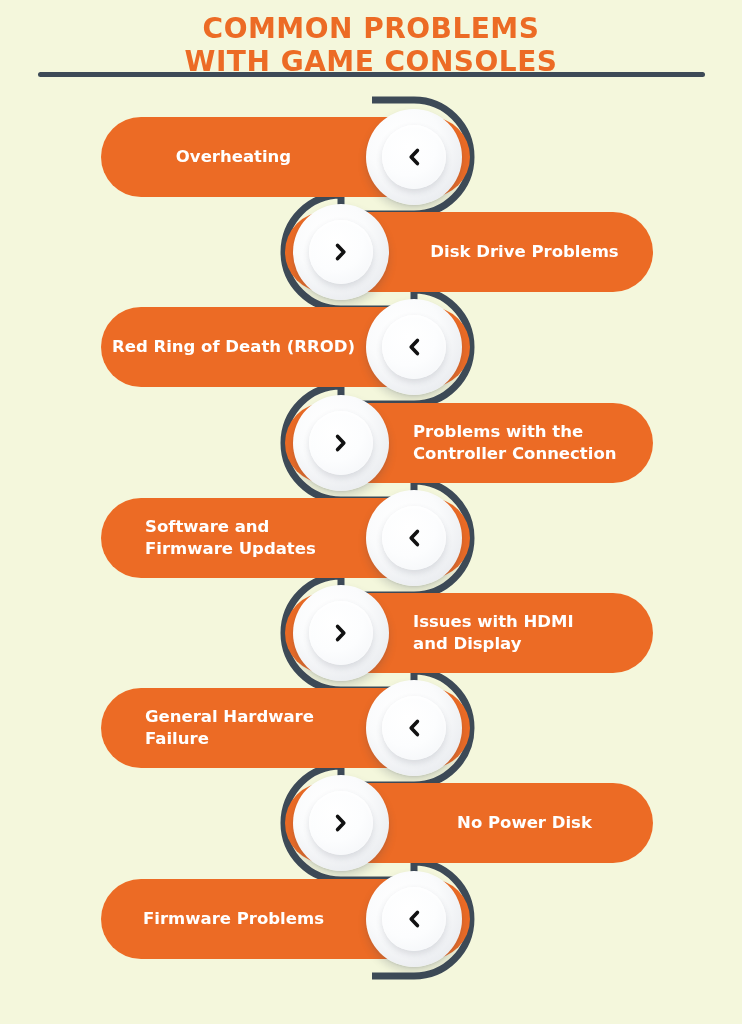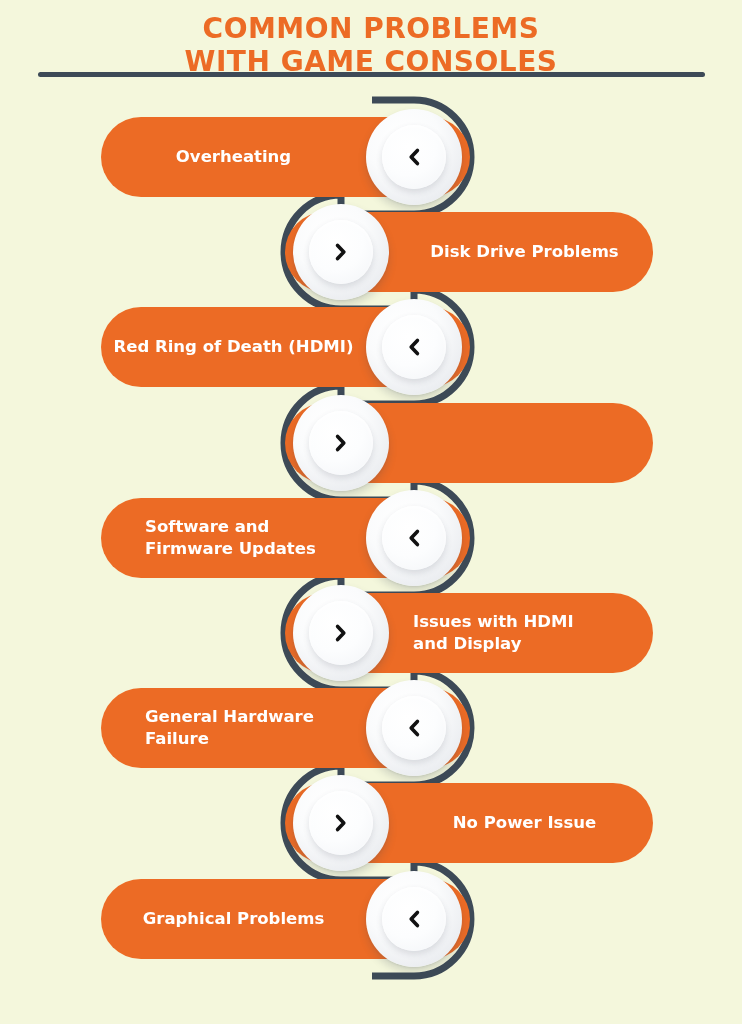--- a/index.html
+++ b/index.html
@@ -203,33 +203,35 @@
             <div class="chev">
               <svg width="22" height="22" viewBox="0 0 22 22">
                 <path d="M7.6 4.4 L13.8 11 L7.6 17.6" fill="none" stroke="#111111" stroke-width="3.6" stroke-linecap="round" stroke-linejoin="round"></path>
               </svg>
             </div>
           </div>
         </div>
       </div>
       <div class="row left" style="top: 307px;">
         <div class="pill"></div>
-        <div class="label single">Red Ring of Death (HDMI)</div>
+        <div class="label single">Red Ring of Death (RROD)</div>
         <div class="knob">
           <div class="knob-inner">
             <div class="chev">
               <svg width="22" height="22" viewBox="0 0 22 22">
                 <path d="M14.4 4.4 L8.2 11 L14.4 17.6" fill="none" stroke="#111111" stroke-width="3.6" stroke-linecap="round" stroke-linejoin="round"></path>
               </svg>
             </div>
           </div>
         </div>
       </div>
       <div class="row right" style="top: 403px;">
         <div class="pill"></div>
+        <div class="label">Problems with the
+Controller Connection</div>
         <div class="knob">
           <div class="knob-inner">
             <div class="chev">
               <svg width="22" height="22" viewBox="0 0 22 22">
                 <path d="M7.6 4.4 L13.8 11 L7.6 17.6" fill="none" stroke="#111111" stroke-width="3.6" stroke-linecap="round" stroke-linejoin="round"></path>
               </svg>
             </div>
           </div>
         </div>
       </div>
@@ -270,34 +272,34 @@
             <div class="chev">
               <svg width="22" height="22" viewBox="0 0 22 22">
                 <path d="M14.4 4.4 L8.2 11 L14.4 17.6" fill="none" stroke="#111111" stroke-width="3.6" stroke-linecap="round" stroke-linejoin="round"></path>
               </svg>
             </div>
           </div>
         </div>
       </div>
       <div class="row right" style="top: 783px;">
         <div class="pill"></div>
-        <div class="label single">No Power Issue</div>
+        <div class="label single">No Power Disk</div>
         <div class="knob">
           <div class="knob-inner">
             <div class="chev">
               <svg width="22" height="22" viewBox="0 0 22 22">
                 <path d="M7.6 4.4 L13.8 11 L7.6 17.6" fill="none" stroke="#111111" stroke-width="3.6" stroke-linecap="round" stroke-linejoin="round"></path>
               </svg>
             </div>
           </div>
         </div>
       </div>
       <div class="row left" style="top: 879px;">
         <div class="pill"></div>
-        <div class="label single">Graphical Problems</div>
+        <div class="label single">Firmware Problems</div>
         <div class="knob">
           <div class="knob-inner">
             <div class="chev">
               <svg width="22" height="22" viewBox="0 0 22 22">
                 <path d="M14.4 4.4 L8.2 11 L14.4 17.6" fill="none" stroke="#111111" stroke-width="3.6" stroke-linecap="round" stroke-linejoin="round"></path>
               </svg>
             </div>
           </div>
         </div>
       </div>

